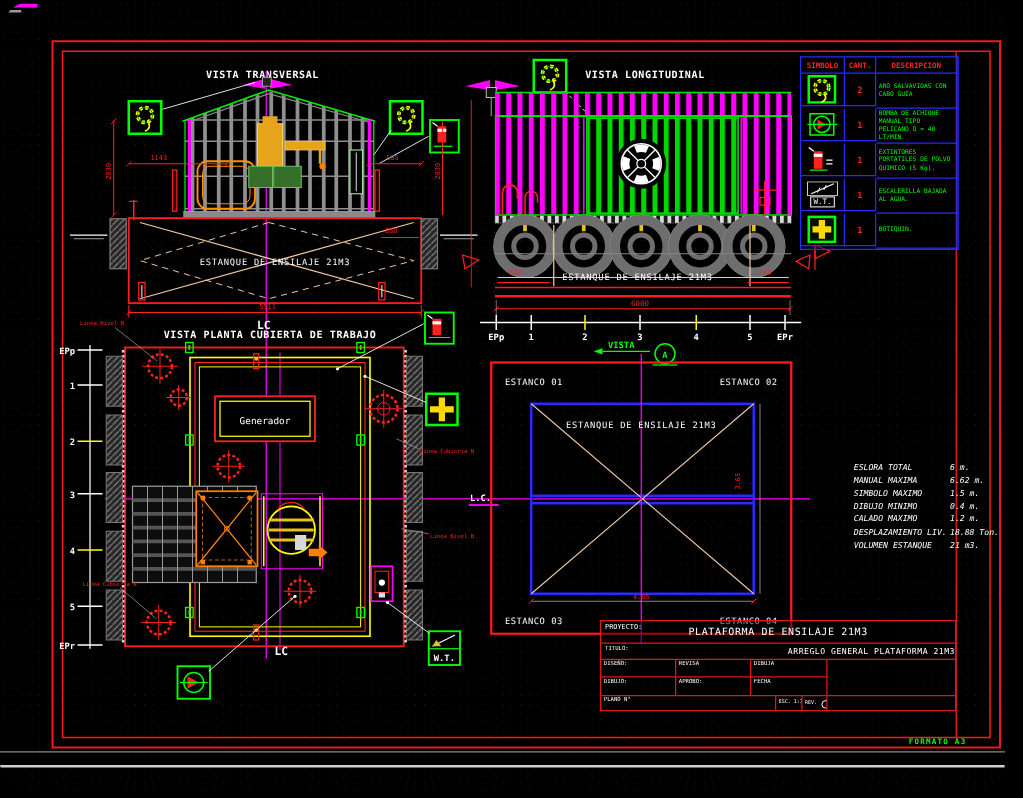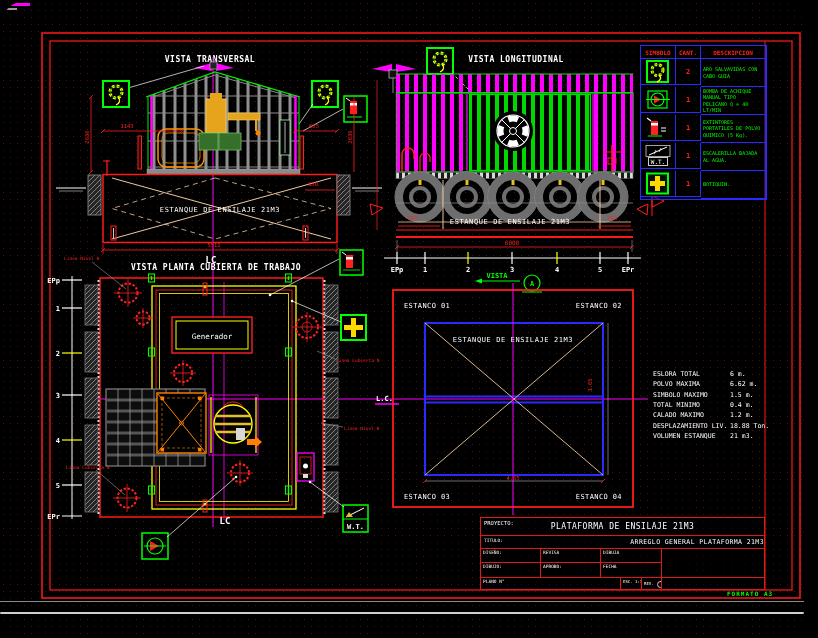--- a/index.html
+++ b/index.html
@@ -21,24 +21,24 @@
   .tx-mini{font-size:4.5px;fill:#ff2020;}
   .tx-gen{font-size:7.5px;fill:#fff;}
   .legend{position:absolute;left:640px;top:45px;width:125px;border:1.5px solid #2a2aff;
           display:grid;grid-template-columns:35px 25px 1fr;background:rgba(0,0,0,0.35);}
   .lg-c{border-right:1px solid #2a2aff;border-bottom:1px solid #2a2aff;
         display:flex;align-items:center;justify-content:center;overflow:hidden;}
   .lg-h{height:12px;color:#ff2020;font-weight:bold;font-size:6px;}
   .lg-r{height:25px;}
   .lg-d{justify-content:flex-start;padding:1px 2px;font-size:5px;line-height:1.3;color:#00ff00;}
   .lg-q{color:#ff2020;font-size:7px;font-weight:bold;}
-  .specs{position:absolute;left:653px;top:369px;width:120px;color:#fff;font-size:6.5px;}
+  .specs{position:absolute;left:683px;top:369px;width:120px;color:#fff;font-size:6.5px;font-style:italic;}
   .sp-row{display:flex;height:10.3px;align-items:center;white-space:nowrap;}
   .sp-l{width:77px;}
-  .tb{position:absolute;left:480px;top:517px;width:285px;height:73px;
+  .tb{position:absolute;left:480px;top:496px;width:285px;height:73px;
       border:1px solid #e01818;box-sizing:border-box;color:#fff;background:rgba(0,0,0,0.45);}
   .tb-cell{position:absolute;box-sizing:border-box;border-right:1px solid #e01818;border-bottom:1px solid #e01818;
            font-size:4.5px;padding:1px 2px;overflow:hidden;white-space:nowrap;}
   .tb-val1{position:absolute;left:0;top:0;width:100%;text-align:center;font-size:8px;line-height:17px;letter-spacing:0.5px;}
   .tb-val2{position:absolute;left:0;top:0;width:100%;text-align:right;font-size:6.5px;line-height:13px;letter-spacing:0.4px;}
   .tb-lab{position:absolute;left:3px;top:2px;font-size:5.5px;}
   .formato{position:absolute;left:727px;top:590px;color:#00ff00;font-weight:bold;font-size:6px;letter-spacing:1px;}
   .edge-r{position:absolute;left:811px;top:0;width:1px;height:602px;background:#8a8a8a;}
   .edge-b{position:absolute;left:0;top:601px;width:812px;height:1px;background:#8a8a8a;}
   .edge-w{position:absolute;left:0;top:612px;width:818px;height:2px;background:#cfcfcf;}
@@ -650,29 +650,29 @@
     <div class="lg-c lg-r lg-q">1</div>
     <div class="lg-c lg-r lg-d">BOTIQUIN.</div>
   </div>
 
   <div class="specs">
     <div class="sp-row">
         <span class="sp-l">ESLORA TOTAL</span>
         <span>6 m.</span>
       </div>
     <div class="sp-row">
-        <span class="sp-l">POLVO MAXIMA</span>
+        <span class="sp-l">MANUAL MAXIMA</span>
         <span>6.62 m.</span>
       </div>
     <div class="sp-row">
         <span class="sp-l">SIMBOLO MAXIMO</span>
         <span>1.5 m.</span>
       </div>
     <div class="sp-row">
-        <span class="sp-l">TOTAL MINIMO</span>
+        <span class="sp-l">DIBUJO MINIMO</span>
         <span>0.4 m.</span>
       </div>
     <div class="sp-row">
         <span class="sp-l">CALADO MAXIMO</span>
         <span>1.2 m.</span>
       </div>
     <div class="sp-row">
         <span class="sp-l">DESPLAZAMIENTO LIV.</span>
         <span>18.88 Ton.</span>
       </div>

